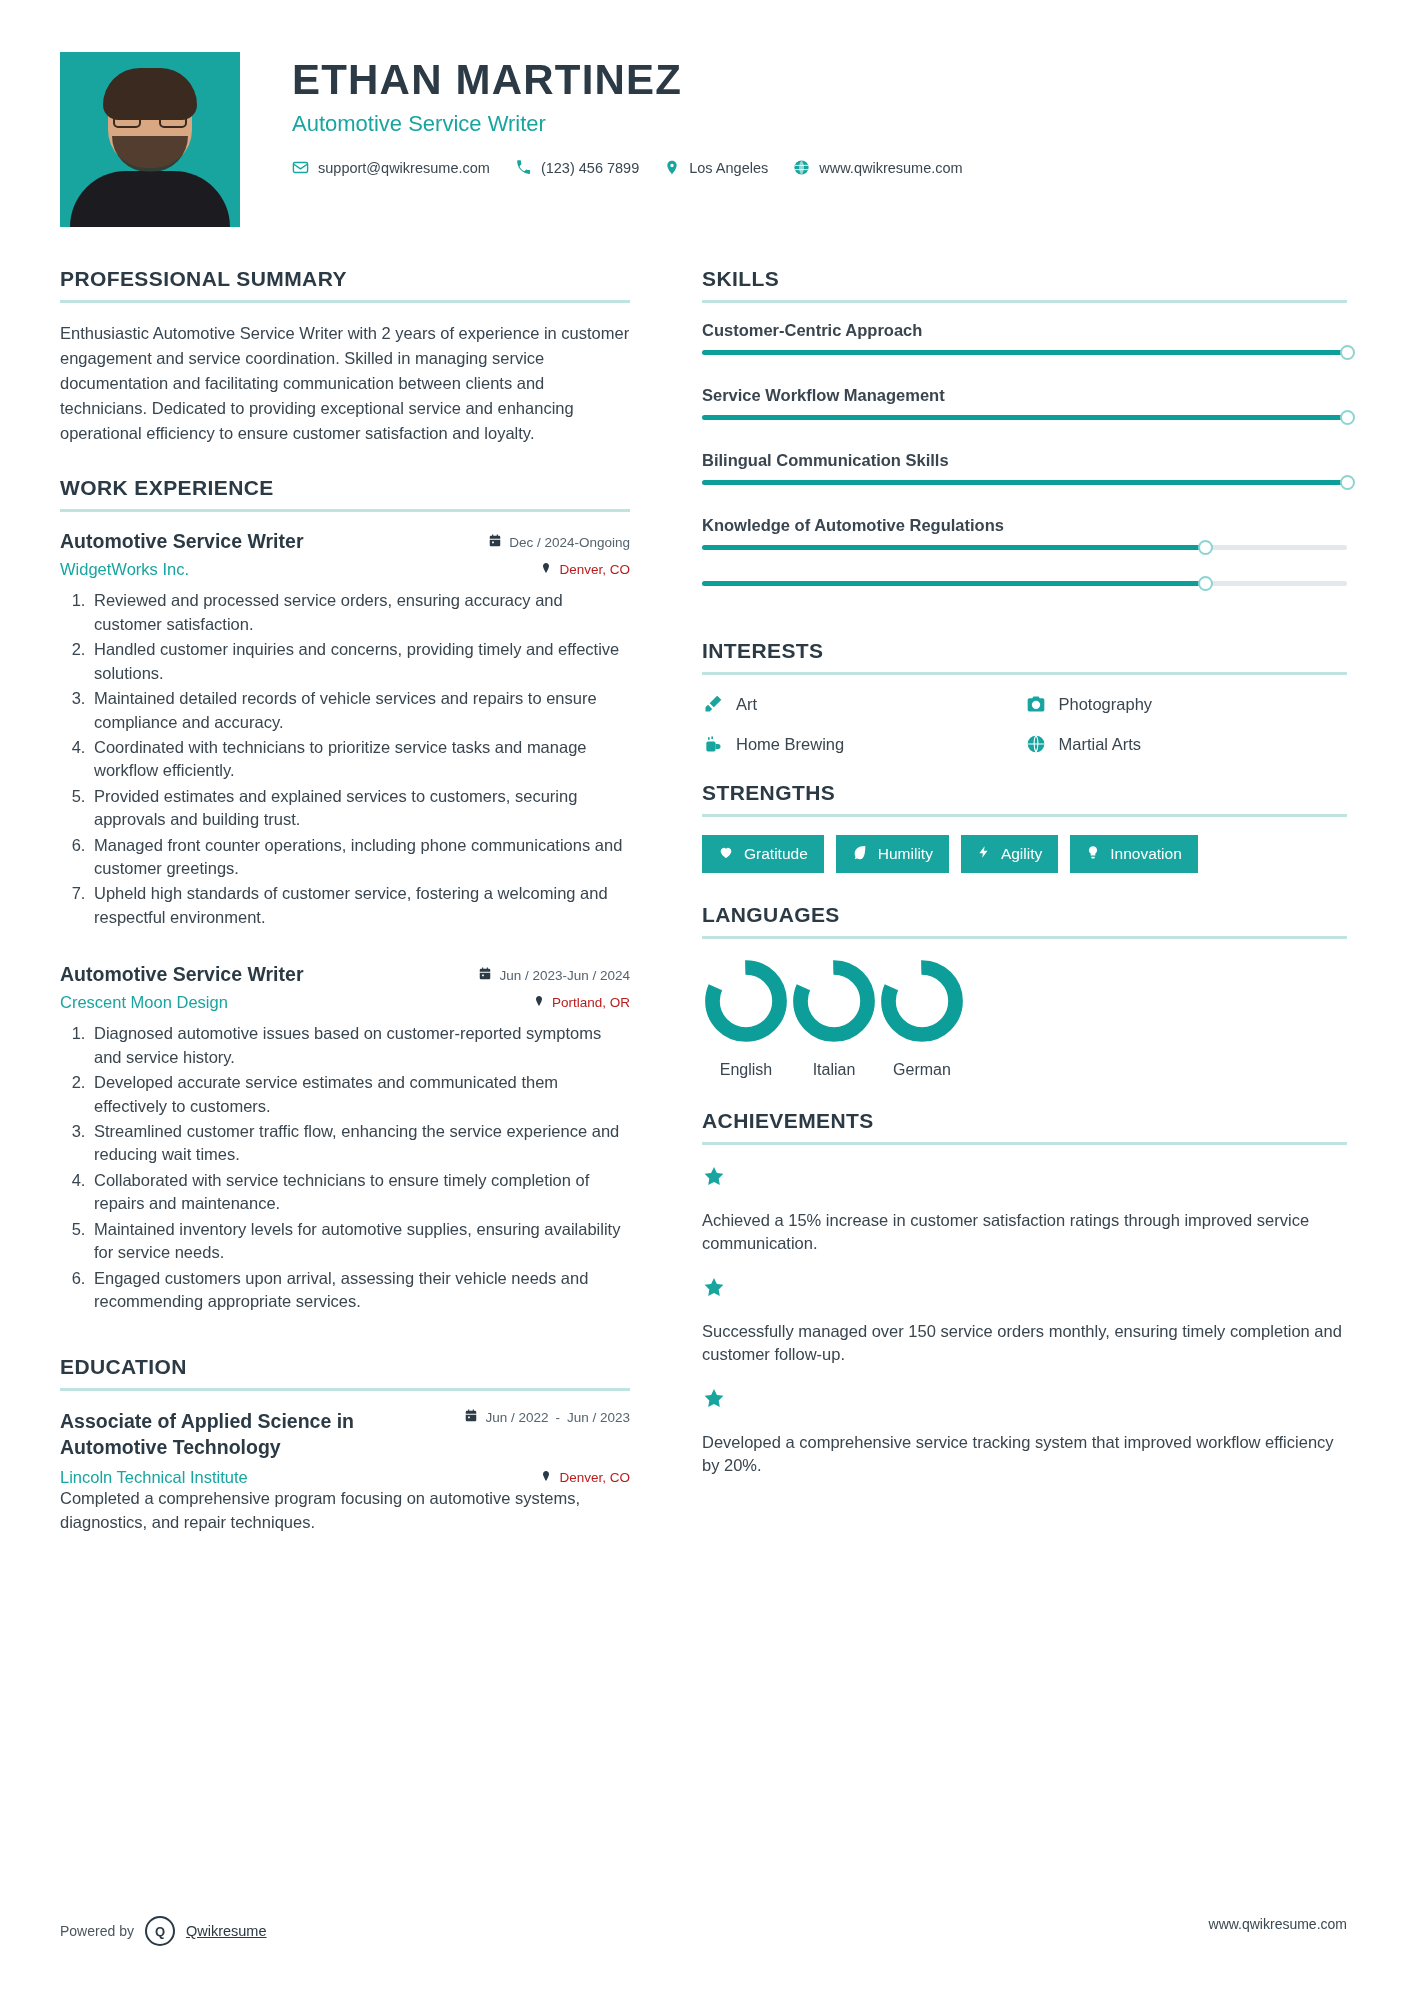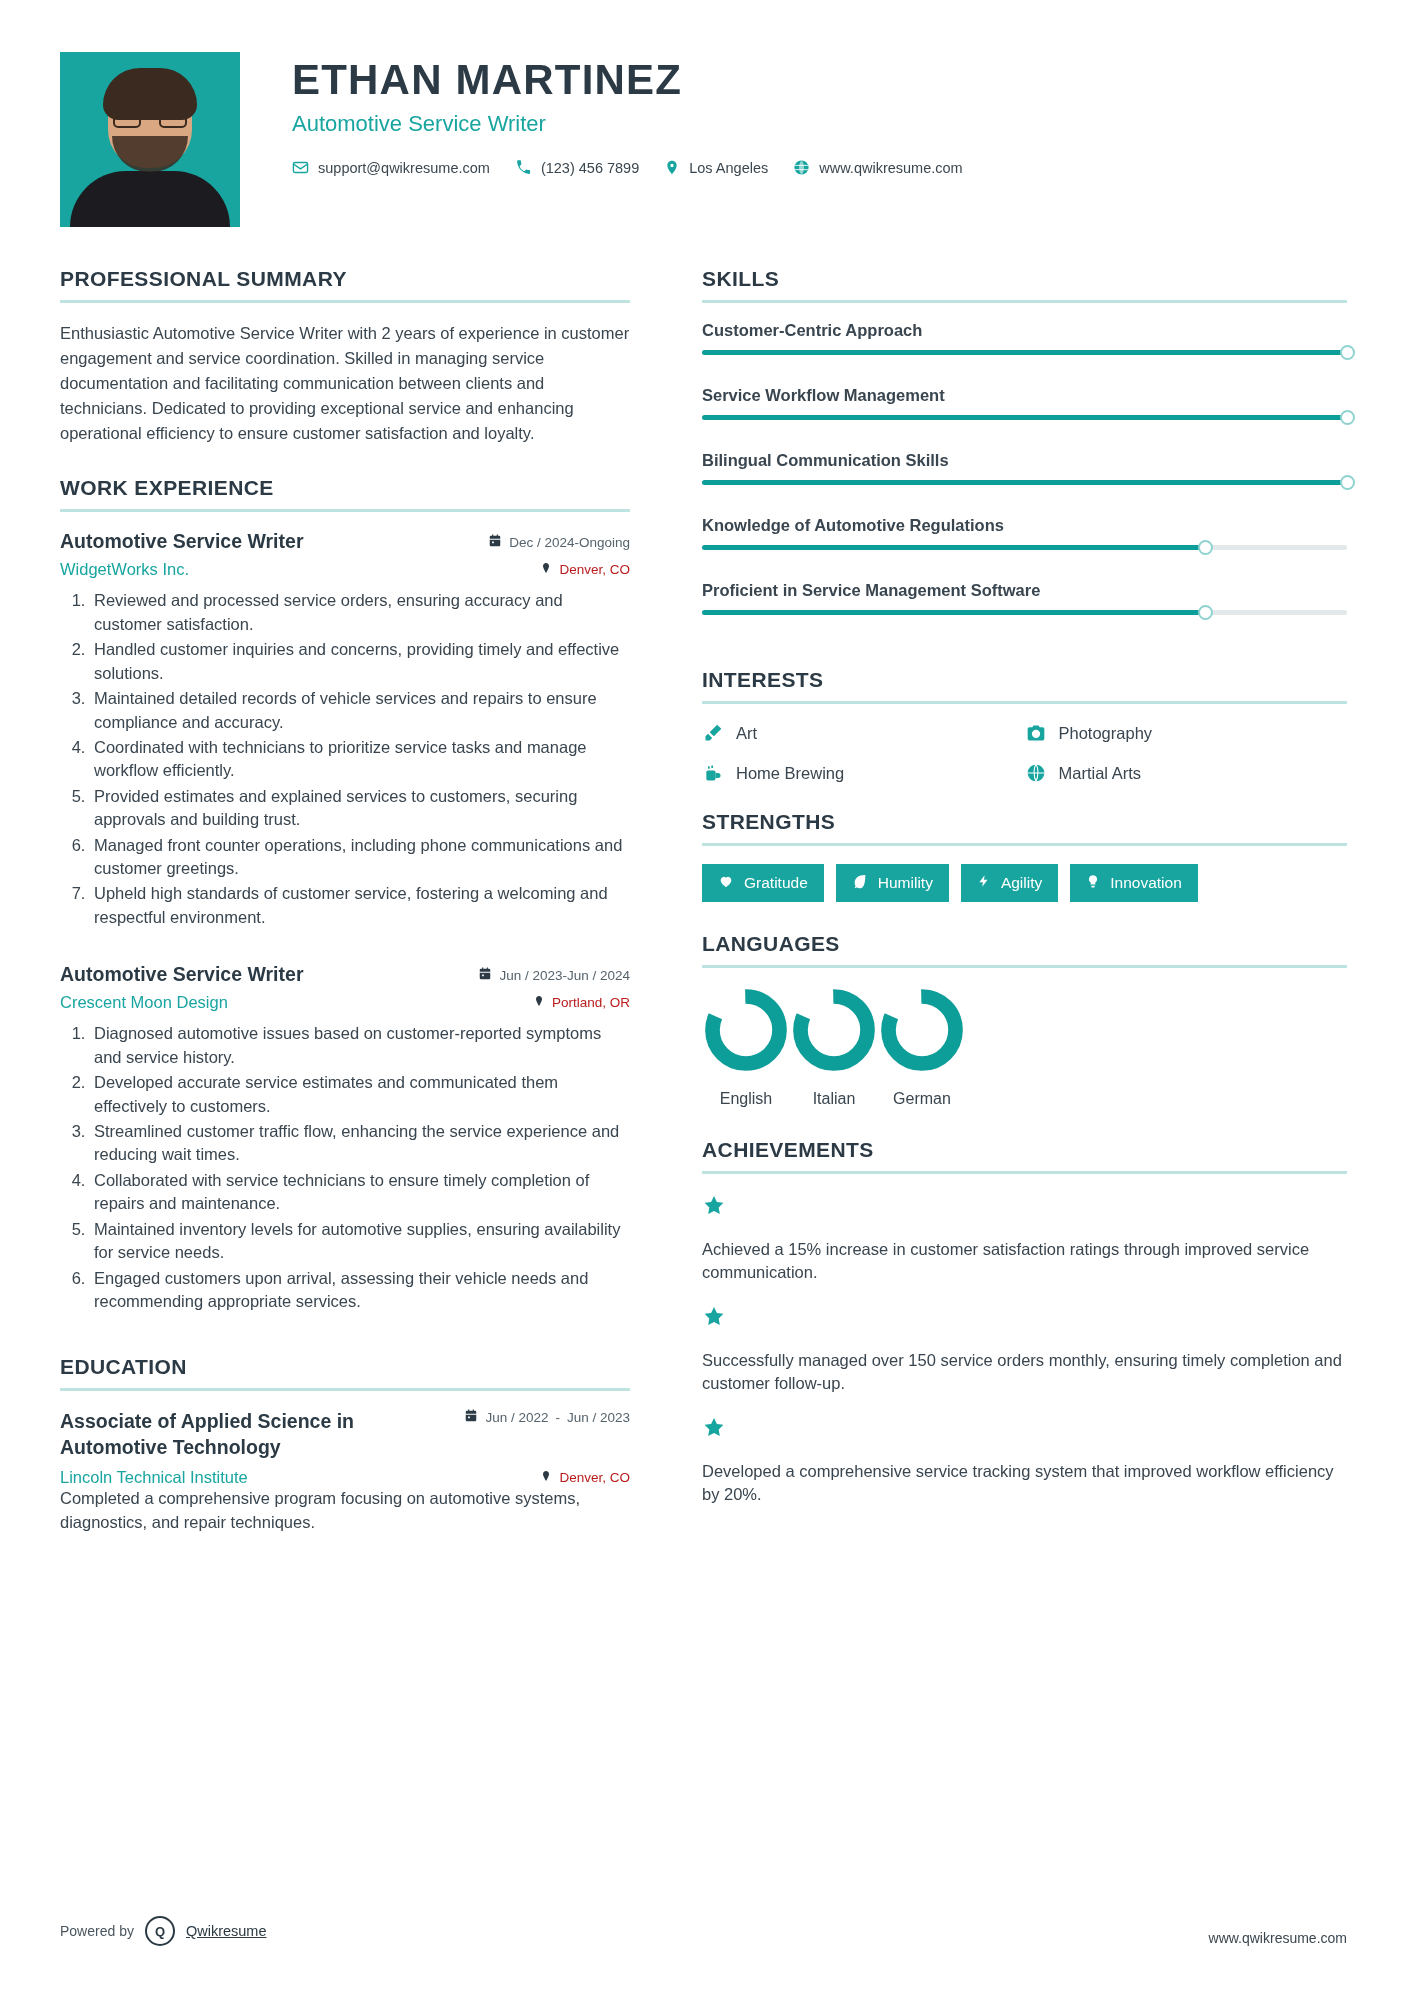--- a/index.html
+++ b/index.html
@@ -79,21 +79,21 @@
   .langs { display:flex; margin-top:10px; }
   .lang { text-align:center; }
   .lang .label { font-size:16px; color:#39454f; margin-top:12px;}
   .donut { width:88px; height:88px; }
 
   .ach { display:flex; gap:16px; margin-bottom:18px;flex-direction:column; }
   .ach .star { flex:0 0 26px; margin-top:2px;}
   .ach .txt { font-size:16.5px; line-height:1.42; color:#39454f; }
 
   
-  .footer { position:absolute; left:60px; right:60px; bottom:44px; display:flex; align-items:flex-end; justify-content:space-between;margin-top:10px; }
+  .footer { position:absolute; left:60px; right:60px; bottom:44px; display:flex; align-items:flex-start; justify-content:space-between;margin-top:10px; }
   .pw { display:flex; align-items:center; gap:11px; font-size:14px; color:#4a565f;}
   .pw .logo { width:26px; height:26px; border-radius:50%; border:2px solid #2b3a44; display:flex; align-items:center; justify-content:center; font-size:13px; font-weight:bold; color:#2b3a44;}
   .pw .brand { text-decoration:underline; font-size:14.5px; color:#2b3a44; }
   .site { font-size:14px; color:#3b4750; }
 </style>
 </head>
 <body>
 
 <div class="page">
 
@@ -297,21 +297,20 @@
             </div>
         </div>
         <div class="skill">
           <div class="skill-name">Knowledge of Automotive Regulations</div>
           <div class="bar">
               <div class="fill" style="width:78%"></div>
               <div class="knob" style="left:78%"></div>
             </div>
         </div>
         <div class="skill">
-          <div class="skill-name">Proficient in Service Management Software</div>
           <div class="bar">
               <div class="fill" style="width:78%"></div>
               <div class="knob" style="left:78%"></div>
             </div>
         </div>
       </div>
 
       <div style="height:22px"></div>
 
       <div>

